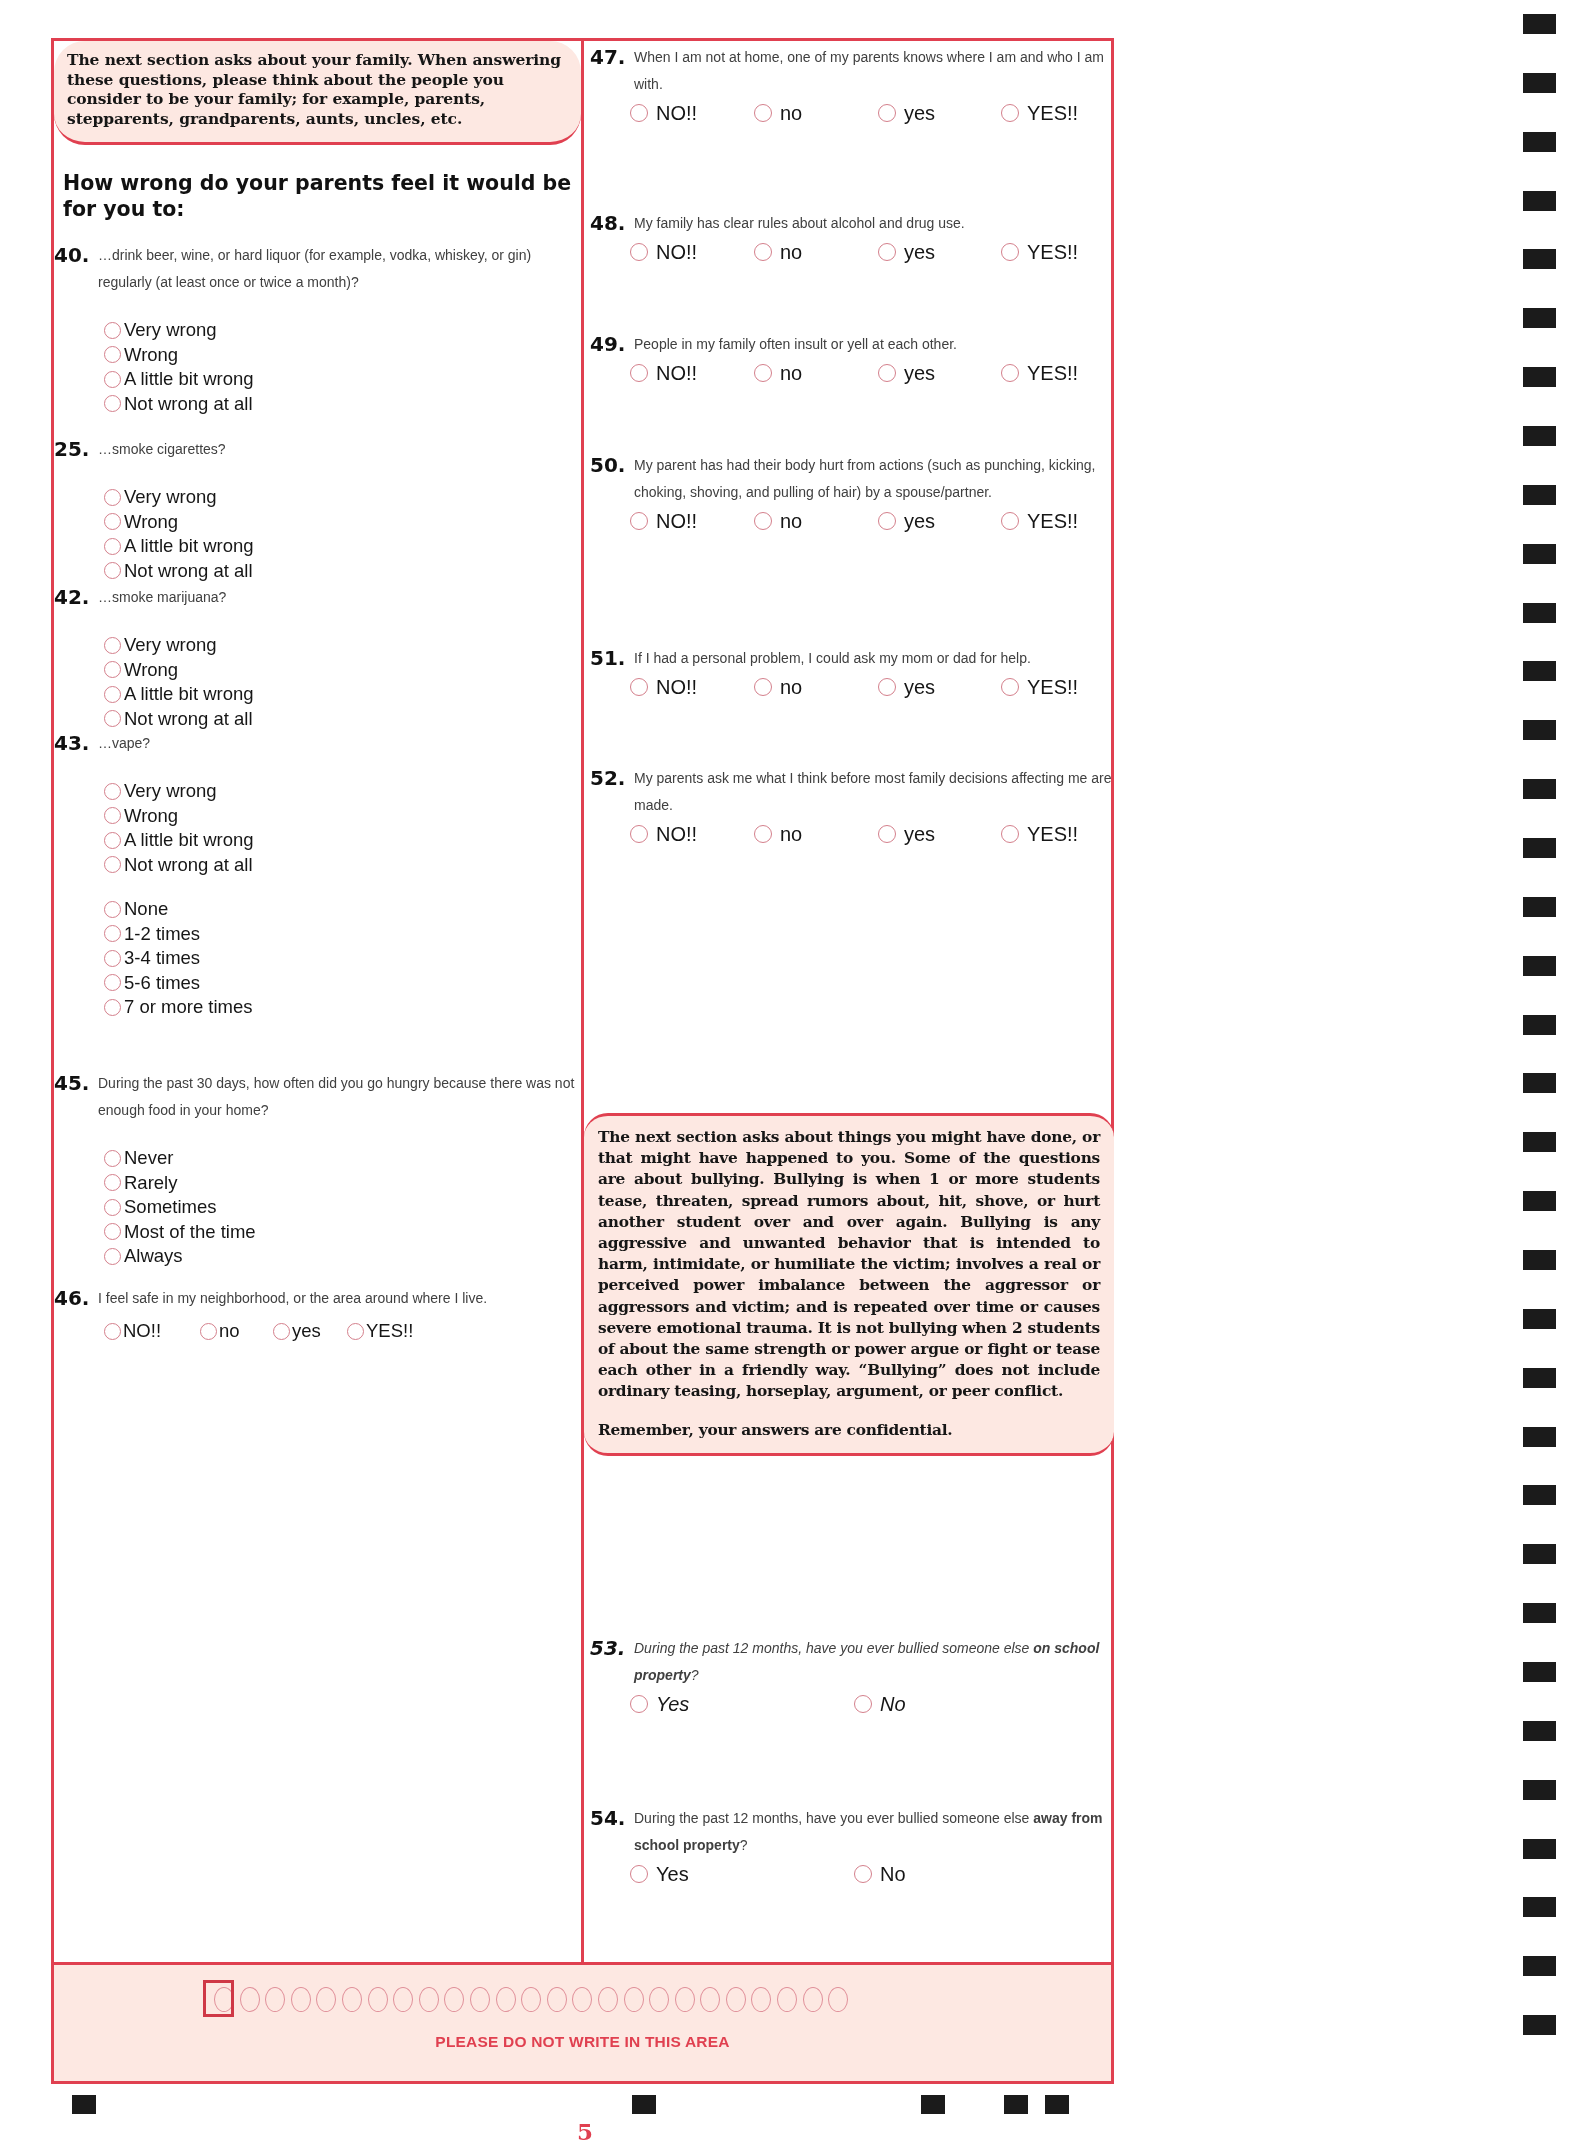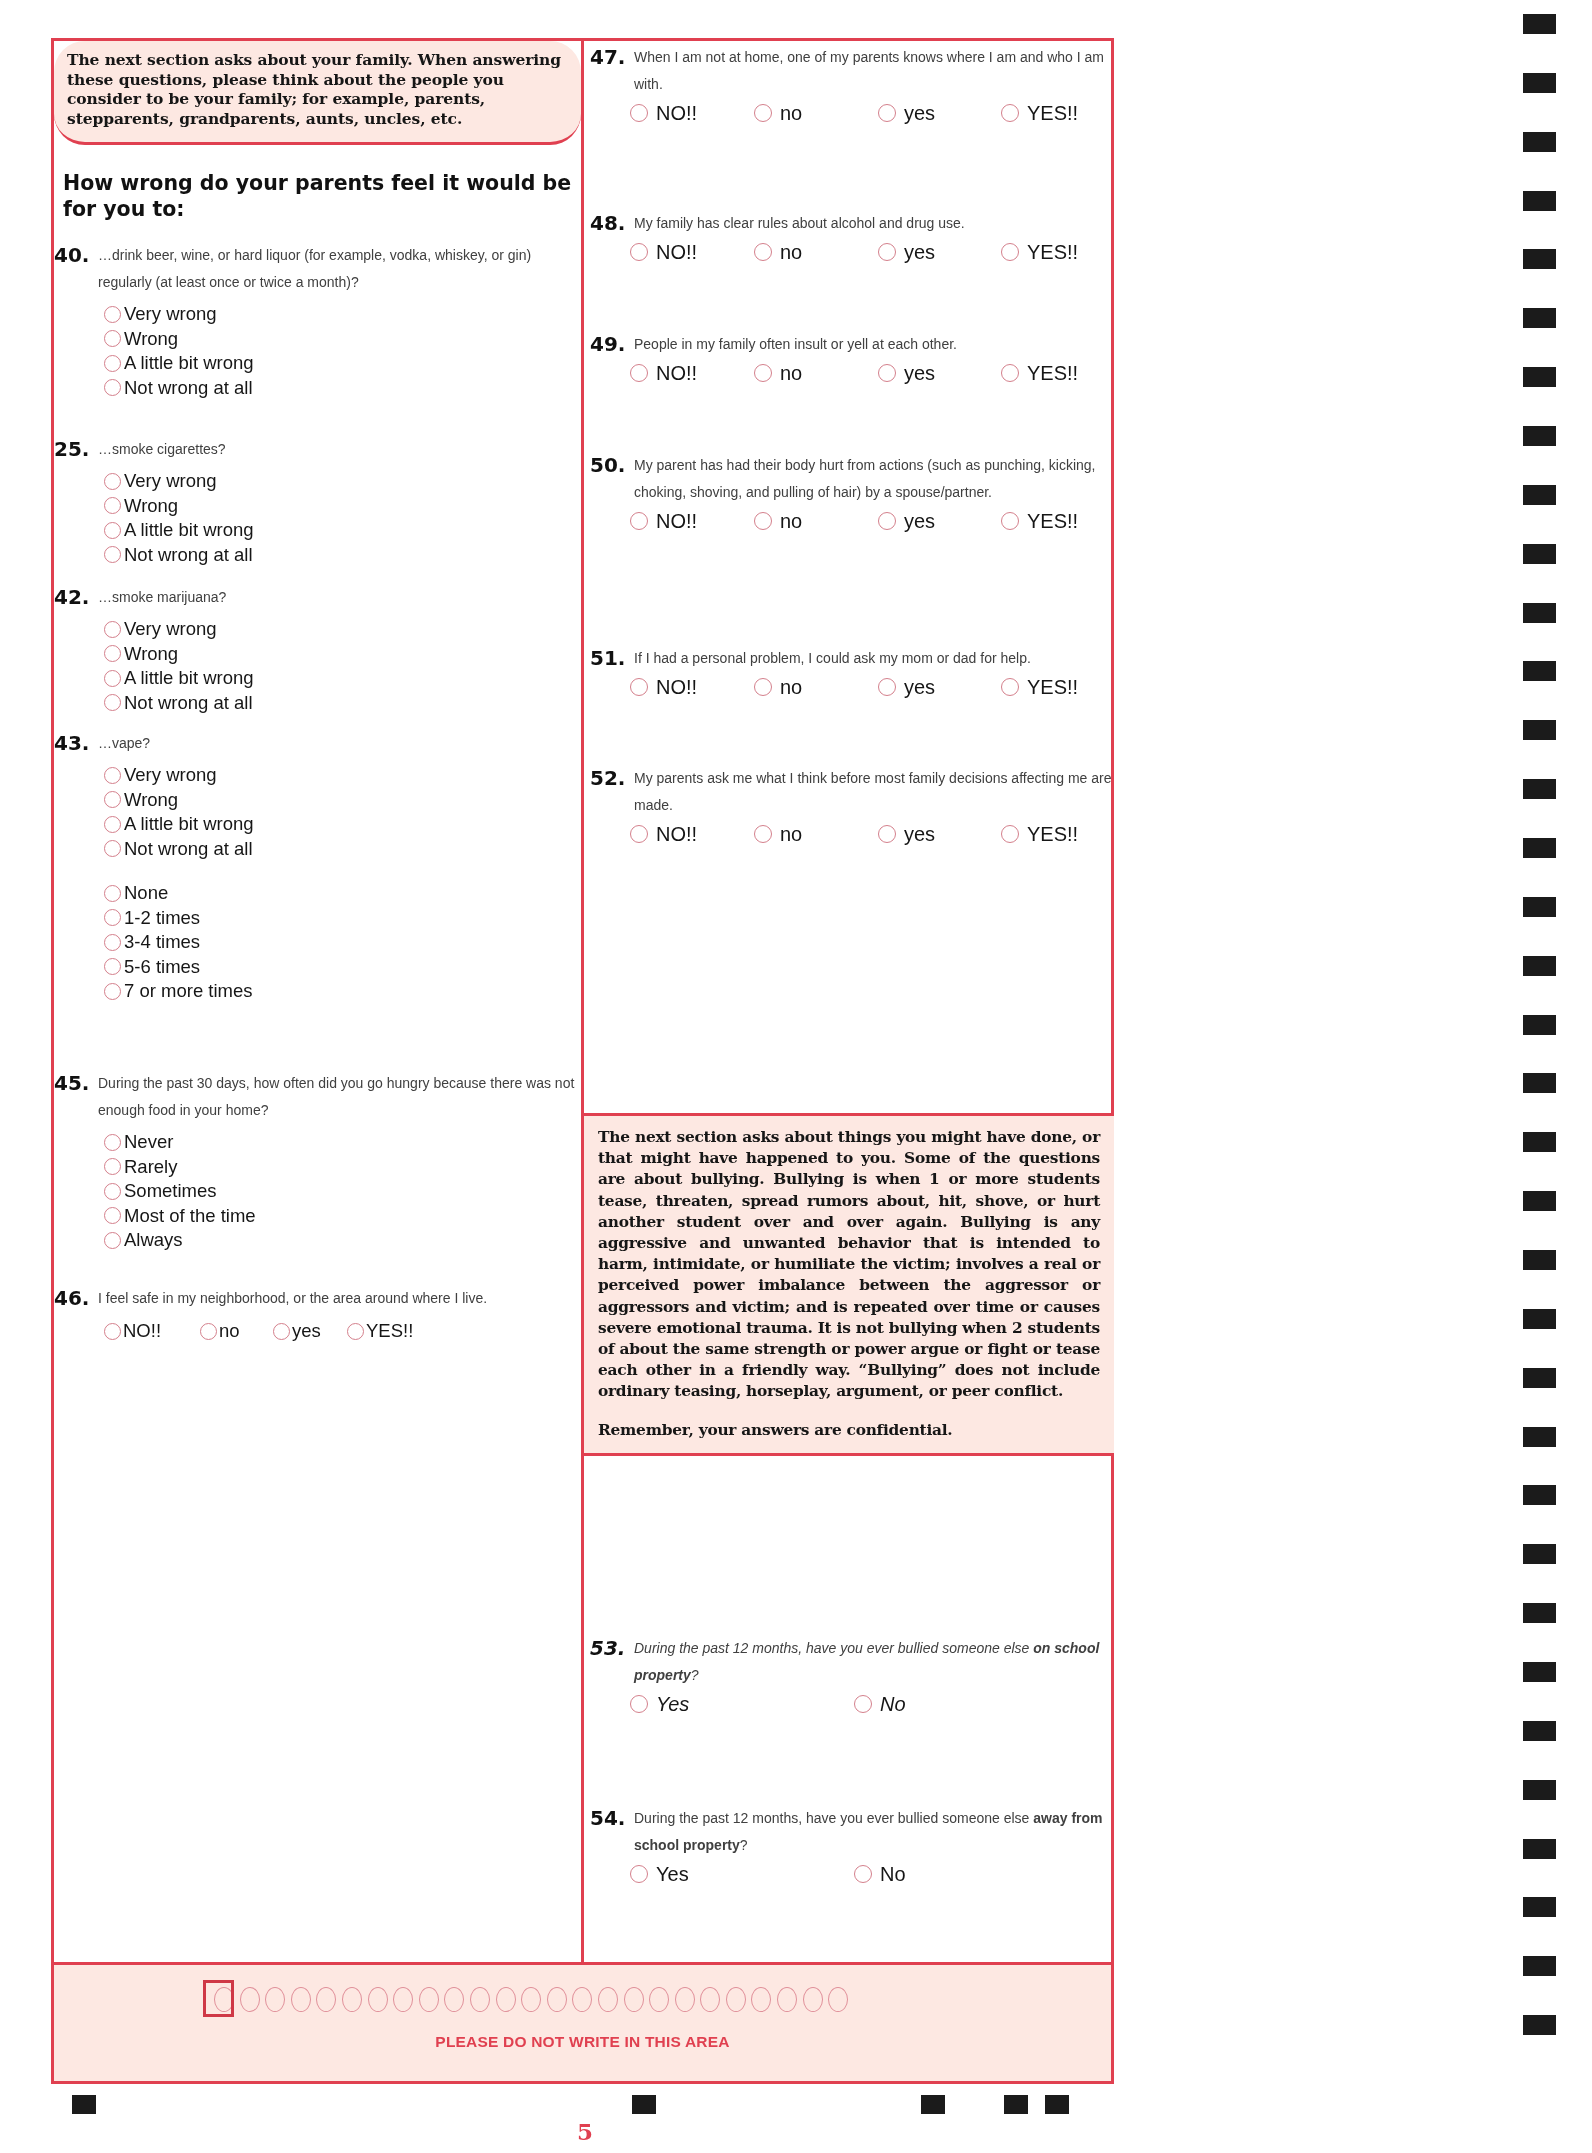--- a/index.html
+++ b/index.html
@@ -84,21 +84,21 @@
     color:#111; width:44px; flex:none; text-align:left;
   }
   .q-text{
     font-family:"Liberation Sans", sans-serif;
     font-weight:300; font-size:14px; line-height:27px;
     color:#404040;
   }
   .q-text b{font-weight:bold;}
 
   
-  .opts-v{margin:6px 0 0 50px;}
+  .opts-v{margin:22px 0 0 50px;}
   .opt-v{display:flex; align-items:center; height:24.5px;}
   .opt-v .bub{margin-right:3px;}
   .opt-v .lbl{
     font-family:"Liberation Sans", sans-serif;
     font-weight:300; font-size:18.5px; color:#161616; line-height:20px;
   }
 
   
   .opts-h{margin:4px 0 0 40px; position:relative; height:28px;}
   .opt-h{position:absolute; display:flex; align-items:center; top:0;}
@@ -533,21 +533,21 @@
         <span class="bub"></span>
         <span class="lbl">yes</span>
       </div>
       <div class="opt-h" style="left:371px;">
         <span class="bub"></span>
         <span class="lbl">YES!!</span>
       </div>
     </div>
   </div>
 
-  <div class="info-box-2 shade" style="left:584px; top:1113px; width:530px;">
+  <div class="info-box-2 shade" style="left:584px; top:1113px; width:530px;border-radius:24px;">
     <p>The next section asks about things you might have done, or that might have happened to you. Some of the questions are about bullying.  Bullying is when 1 or more students tease, threaten, spread rumors about, hit, shove, or hurt another student over and over again.  Bullying is any aggressive and unwanted behavior that is intended to harm, intimidate, or humiliate the victim; involves a real or perceived power imbalance between the aggressor or aggressors and victim; and is repeated over time or causes severe emotional trauma.  It is not bullying when 2 students of about the same strength or power argue or fight or tease each other in a friendly way.  “Bullying” does not include ordinary teasing, horseplay, argument, or peer conflict.</p>
     <p class="spacer">Remember, your answers are confidential.</p>
   </div>
 
   <div class="q" style="left:590px; top:1635px; width:522px;font-style:italic;">
     <div class="q-row">
       <div class="q-num">53.</div>
       <div class="q-text" style="width:480px;"><span>During the past 12 months, have you ever bullied someone else </span><b>on school property</b><span>?</span></div>
     </div>
     <div class="opts-h">

